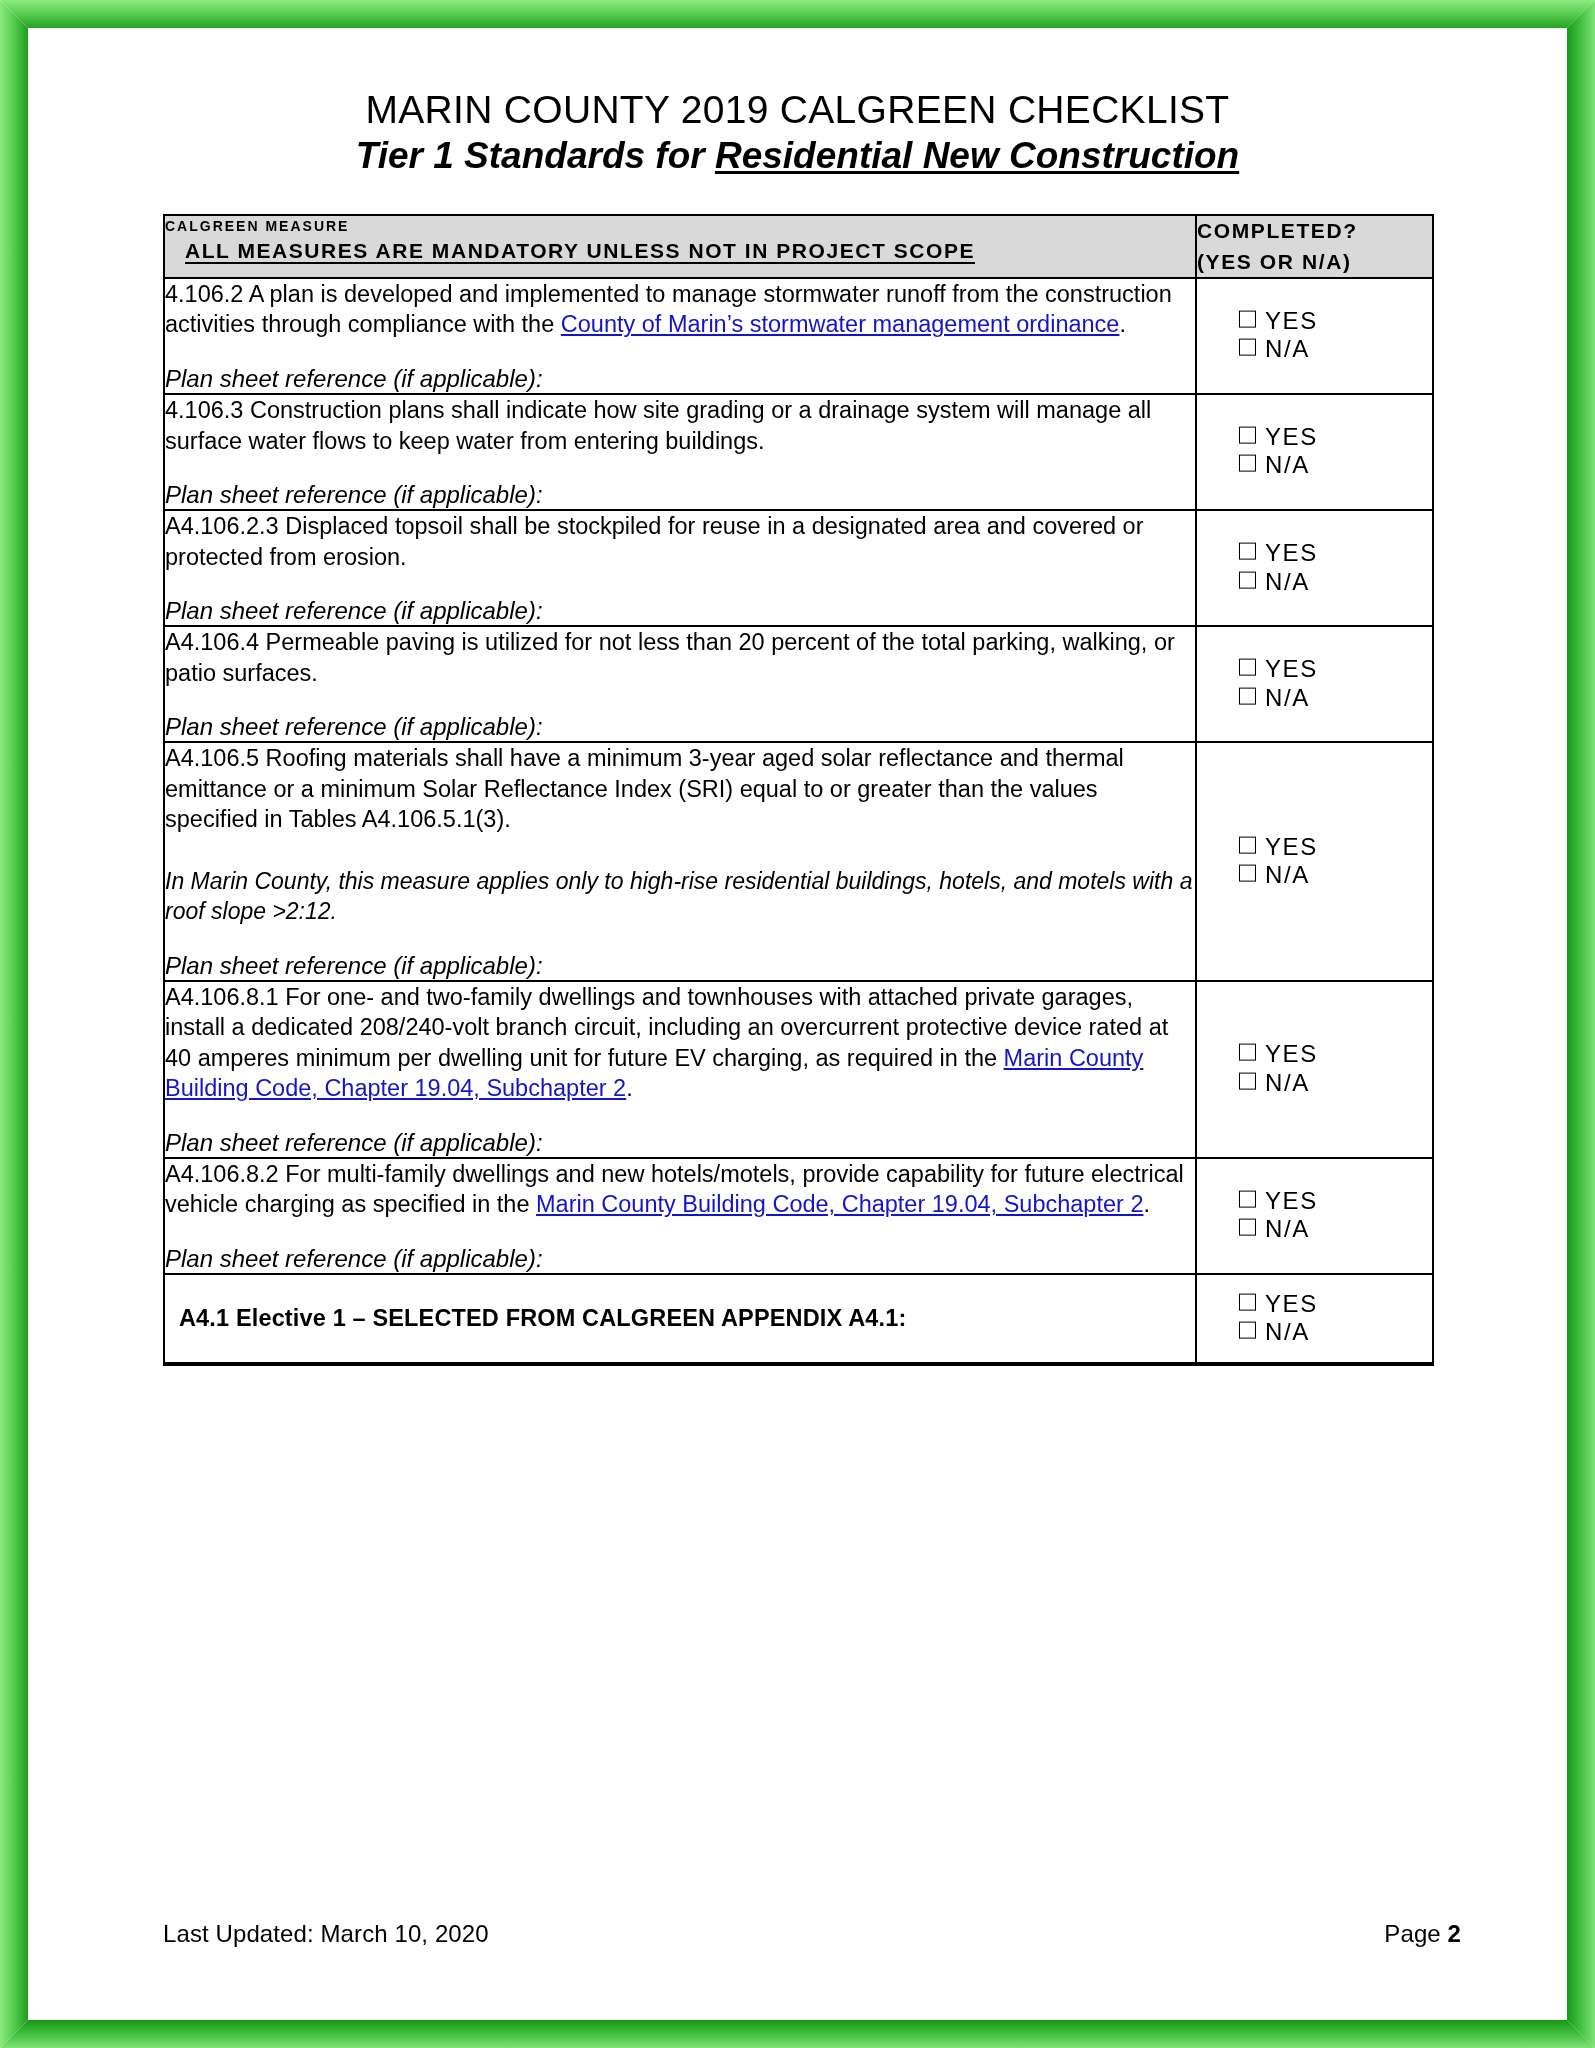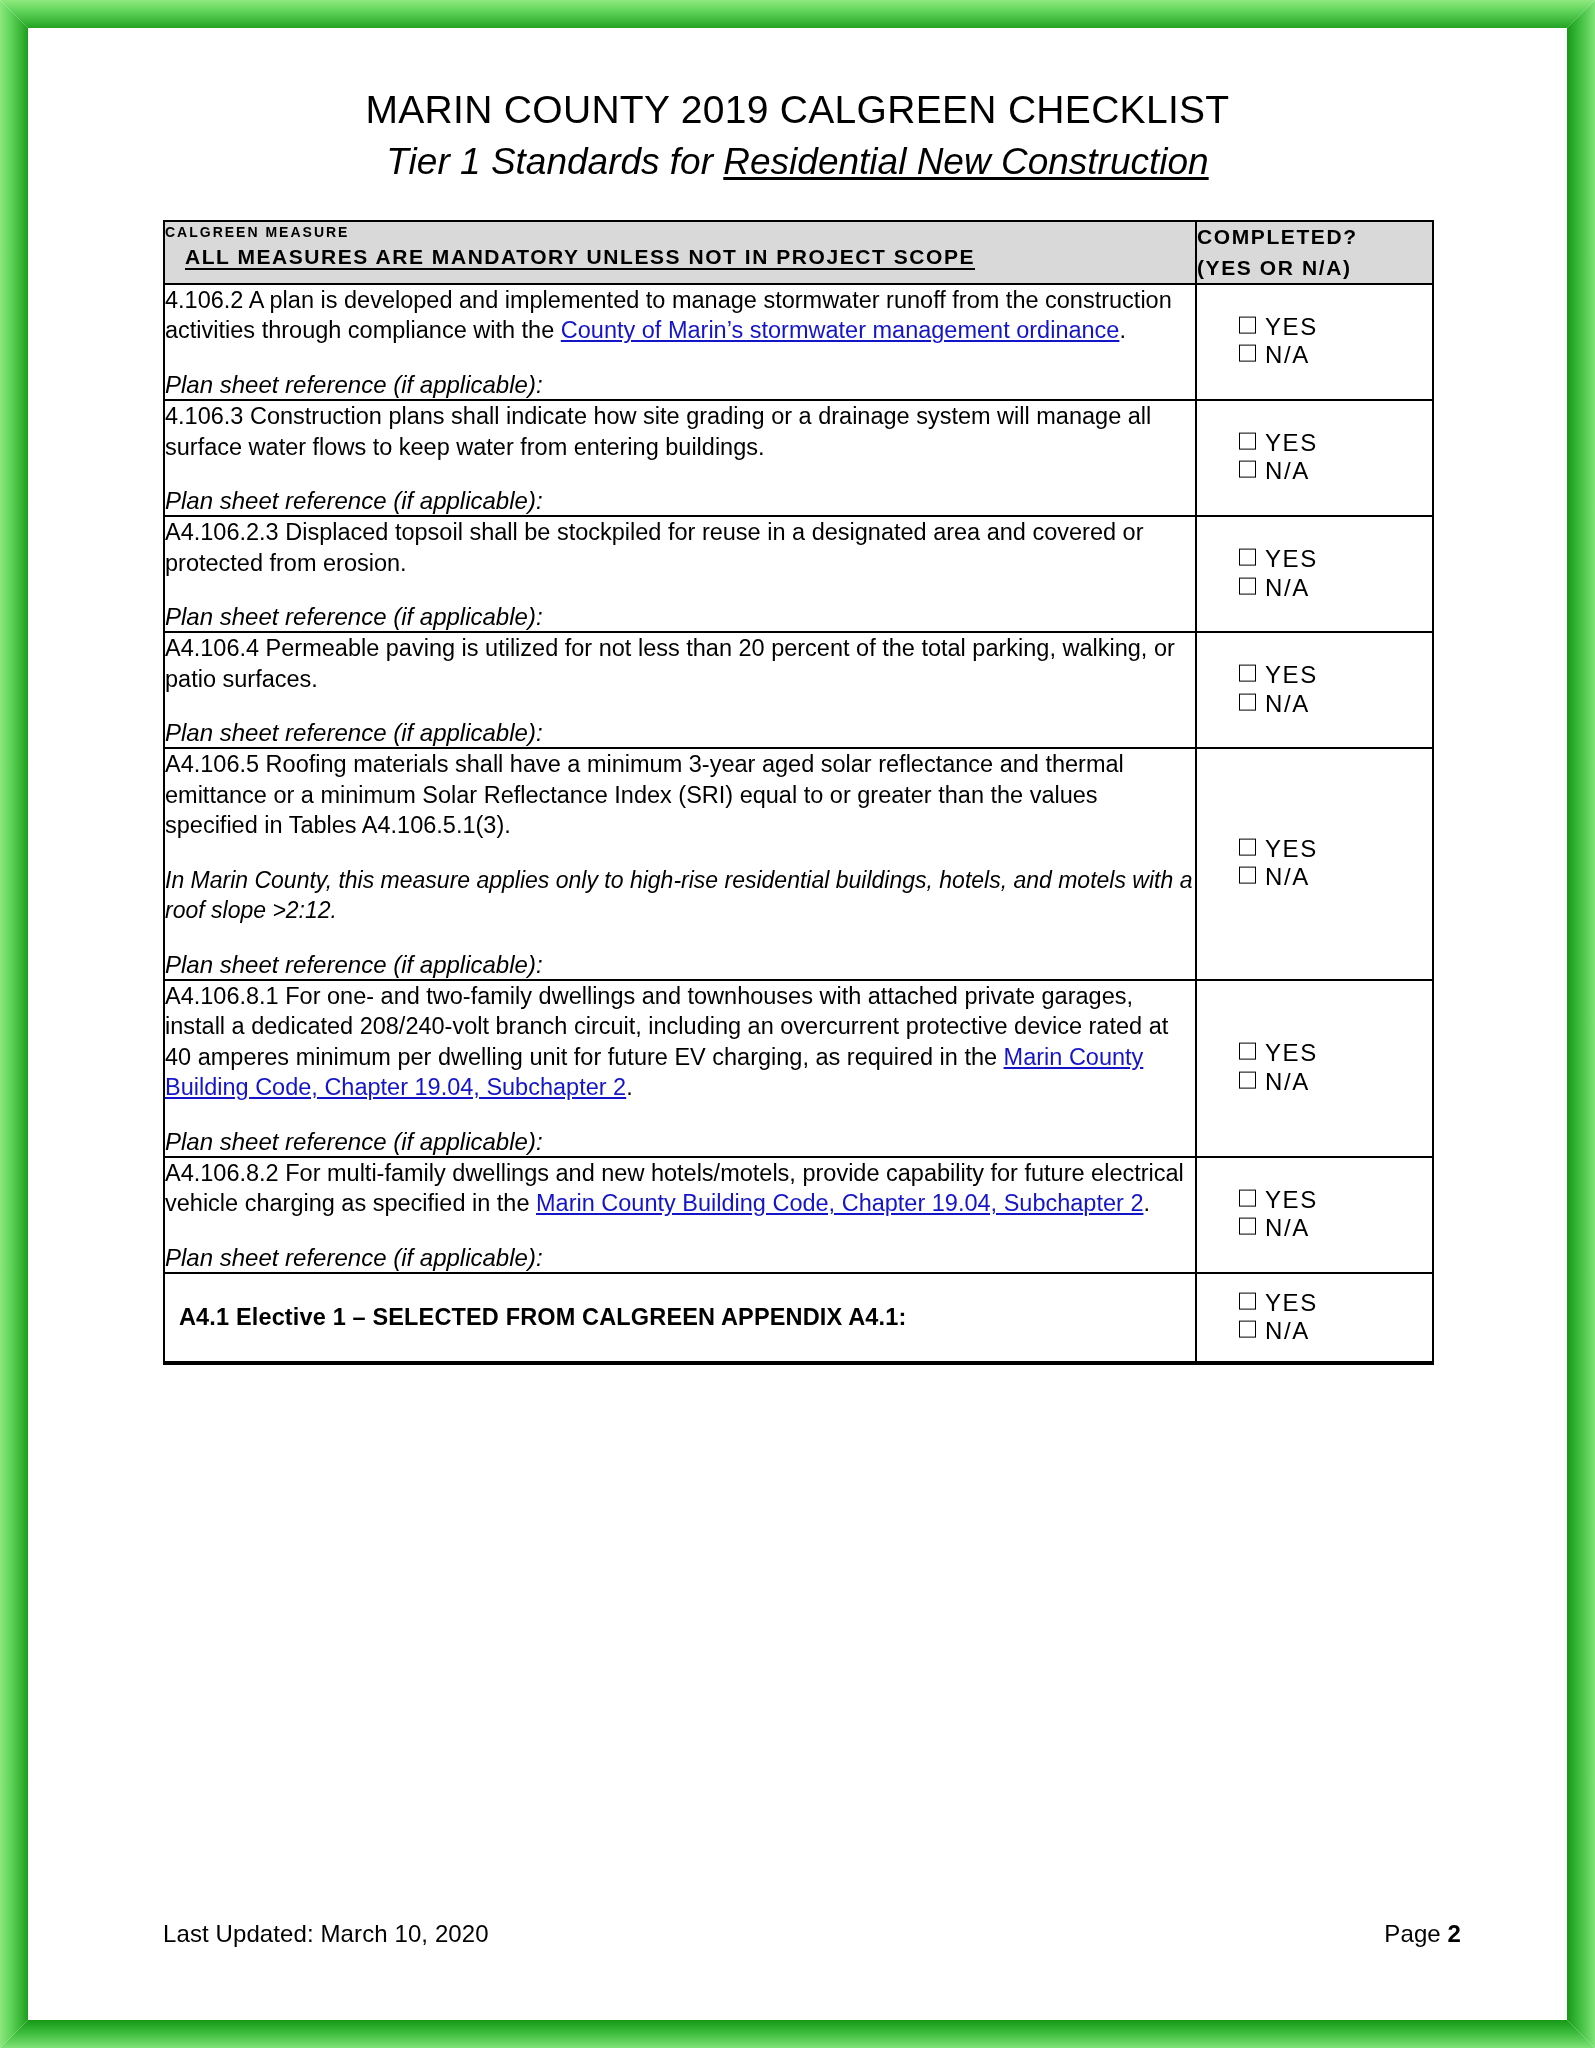--- a/index.html
+++ b/index.html
@@ -63,23 +63,23 @@
   .doc-title {
     font-size: 39px;
     font-weight: 400;
     letter-spacing: 0.3px;
     line-height: 1.12;
     white-space: nowrap;
   }
   .doc-subtitle {
     font-size: 37px;
     font-style: italic;
-    font-weight: 400;
+    font-weight: 700;
     line-height: 1.2;
-    margin-top: 8px;
+    margin-top: 2px;
     white-space: nowrap;
   }
   .doc-subtitle .u { text-decoration: underline; text-underline-offset: 3px; }
 
   
   .table-wrap {
     margin: 36px 0 0 135px;
     width: 1269px;
   }
   table.checklist {
@@ -136,21 +136,21 @@
   .m-code { font-weight: normal; }
   .m-link {
     color: #1414c8;
     text-decoration: underline;
     text-underline-offset: 2px;
   }
   .m-note {
     font-size: 23px;
     font-style: italic;
     line-height: 1.30;
-    margin-top: 25px;
+    margin-top: 32px;
   }
   .m-planref {
     font-size: 24px;
     font-style: italic;
     margin-top: 25px;
   }
   .m-elective {
     font-size: 23.5px;
     font-weight: bold;
     letter-spacing: 0.15px;

